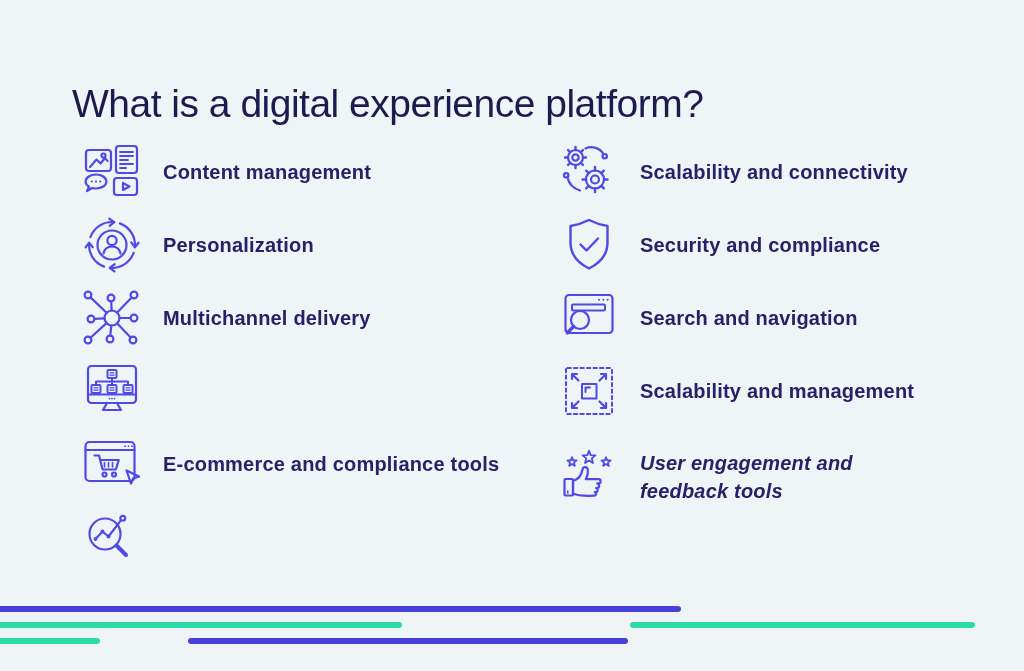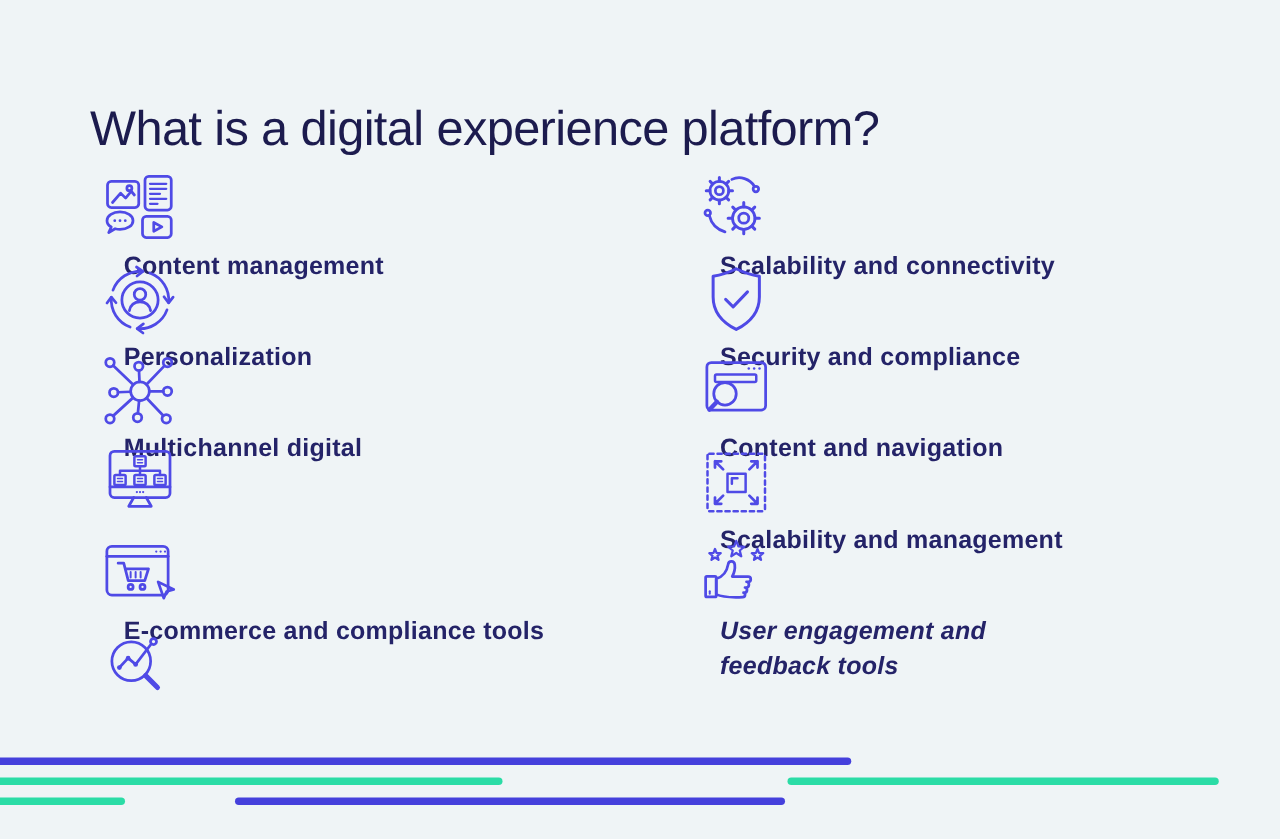--- a/index.html
+++ b/index.html
@@ -9,21 +9,21 @@
     font-family:"Liberation Sans",sans-serif;
   }
   .title{
     position:absolute;left:72px;top:56px;
     font-size:39px;font-weight:400;letter-spacing:-0.5px;
     color:var(--title-text,#1c1b4e);
   }
   .col{position:absolute;top:135px;display:flex;flex-direction:column;}
   .col-left{left:80px;}
   .col-right{left:557px;}
-  .row{height:73px;display:flex;align-items:flex-start;flex-direction:column;}
+  .row{height:73px;display:flex;align-items:center;}
   .row.tall{height:100px;}
   .icn{
     width:64px;height:62px;flex:0 0 64px;
     display:flex;align-items:center;justify-content:center;
     color:var(--icon-stroke,#4f4ae6);
   }
   .icn svg{display:block;}
   .icn svg *{vector-effect:none;}
   .lbl{
     margin-left:19px;
@@ -97,21 +97,21 @@
         <path d="M24.6 24.8 L8.5 9.4"></path>
         <path d="M29.6 22.5 L29.2 13.4"></path>
         <path d="M35.2 24.6 L49.7 9.5"></path>
         <path d="M22.5 30.4 L12.4 30.8"></path>
         <path d="M37.5 30 L48.6 30"></path>
         <path d="M24.5 35.1 L8.5 49.7"></path>
         <path d="M29.3 37.5 L28.3 47.6"></path>
         <path d="M35.2 35.4 L48.7 49.6"></path>
       </svg>
     </span>
-    <span class="lbl">Multichannel digital</span>
+    <span class="lbl">Multichannel delivery</span>
   </div>
 
   <div class="row">
     <span class="icn">
       <svg viewBox="0 0 60 60" width="60" height="60" fill="none" stroke="currentColor" stroke-width="2.2" stroke-linecap="round" stroke-linejoin="round">
         <rect x="6" y="5" width="48" height="37" rx="3.5"></rect>
         <path d="M6 33.5 H54"></path>
         <circle cx="27.5" cy="37.6" r="0.9" fill="currentColor" stroke="none"></circle>
         <circle cx="30" cy="37.6" r="0.9" fill="currentColor" stroke="none"></circle>
         <circle cx="32.5" cy="37.6" r="0.9" fill="currentColor" stroke="none"></circle>
@@ -195,21 +195,21 @@
       <svg viewBox="0 0 60 60" width="60" height="60" fill="none" stroke="currentColor" stroke-width="2.2" stroke-linecap="round" stroke-linejoin="round">
         <rect x="6.5" y="7" width="47" height="38" rx="3.5"></rect>
         <circle cx="40" cy="11.8" r="1" fill="currentColor" stroke="none"></circle>
         <circle cx="44.3" cy="11.8" r="1" fill="currentColor" stroke="none"></circle>
         <circle cx="48.6" cy="11.8" r="1" fill="currentColor" stroke="none"></circle>
         <rect x="13" y="16.5" width="33" height="6" rx="1.2" stroke-width="2"></rect>
         <circle cx="21" cy="32" r="9"></circle>
         <path d="M14.6 38.4 L8.5 44.8" stroke-width="3.5"></path>
       </svg>
     </span>
-    <span class="lbl">Content and navigation</span>
+    <span class="lbl">Search and navigation</span>
   </div>
 
   <div class="row">
     <span class="icn">
       <svg viewBox="0 0 60 60" width="60" height="60" fill="none" stroke="currentColor" stroke-width="2.2" stroke-linecap="round" stroke-linejoin="round">
         <rect x="7" y="7" width="46" height="46" rx="1.5" stroke-width="2" stroke-dasharray="3.4 3.1"></rect>
         <rect x="23" y="23" width="14.5" height="14.5" stroke-width="2"></rect>
         <path d="M26.5 31 V26.5 H31" stroke-width="2"></path>
         <path d="M19.5 19.5 L13 13 M13 18 V13 H18"></path>
         <path d="M40.5 19.5 L47 13 M42 13 H47 V18"></path>

